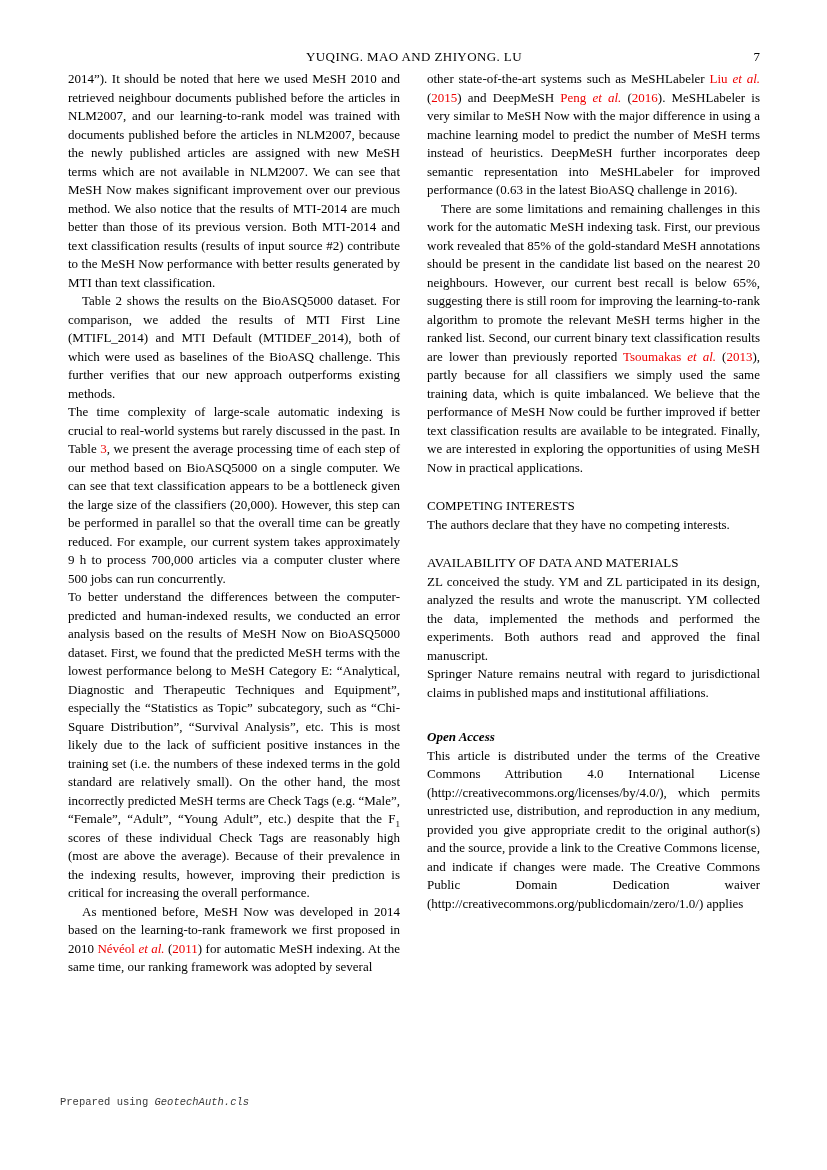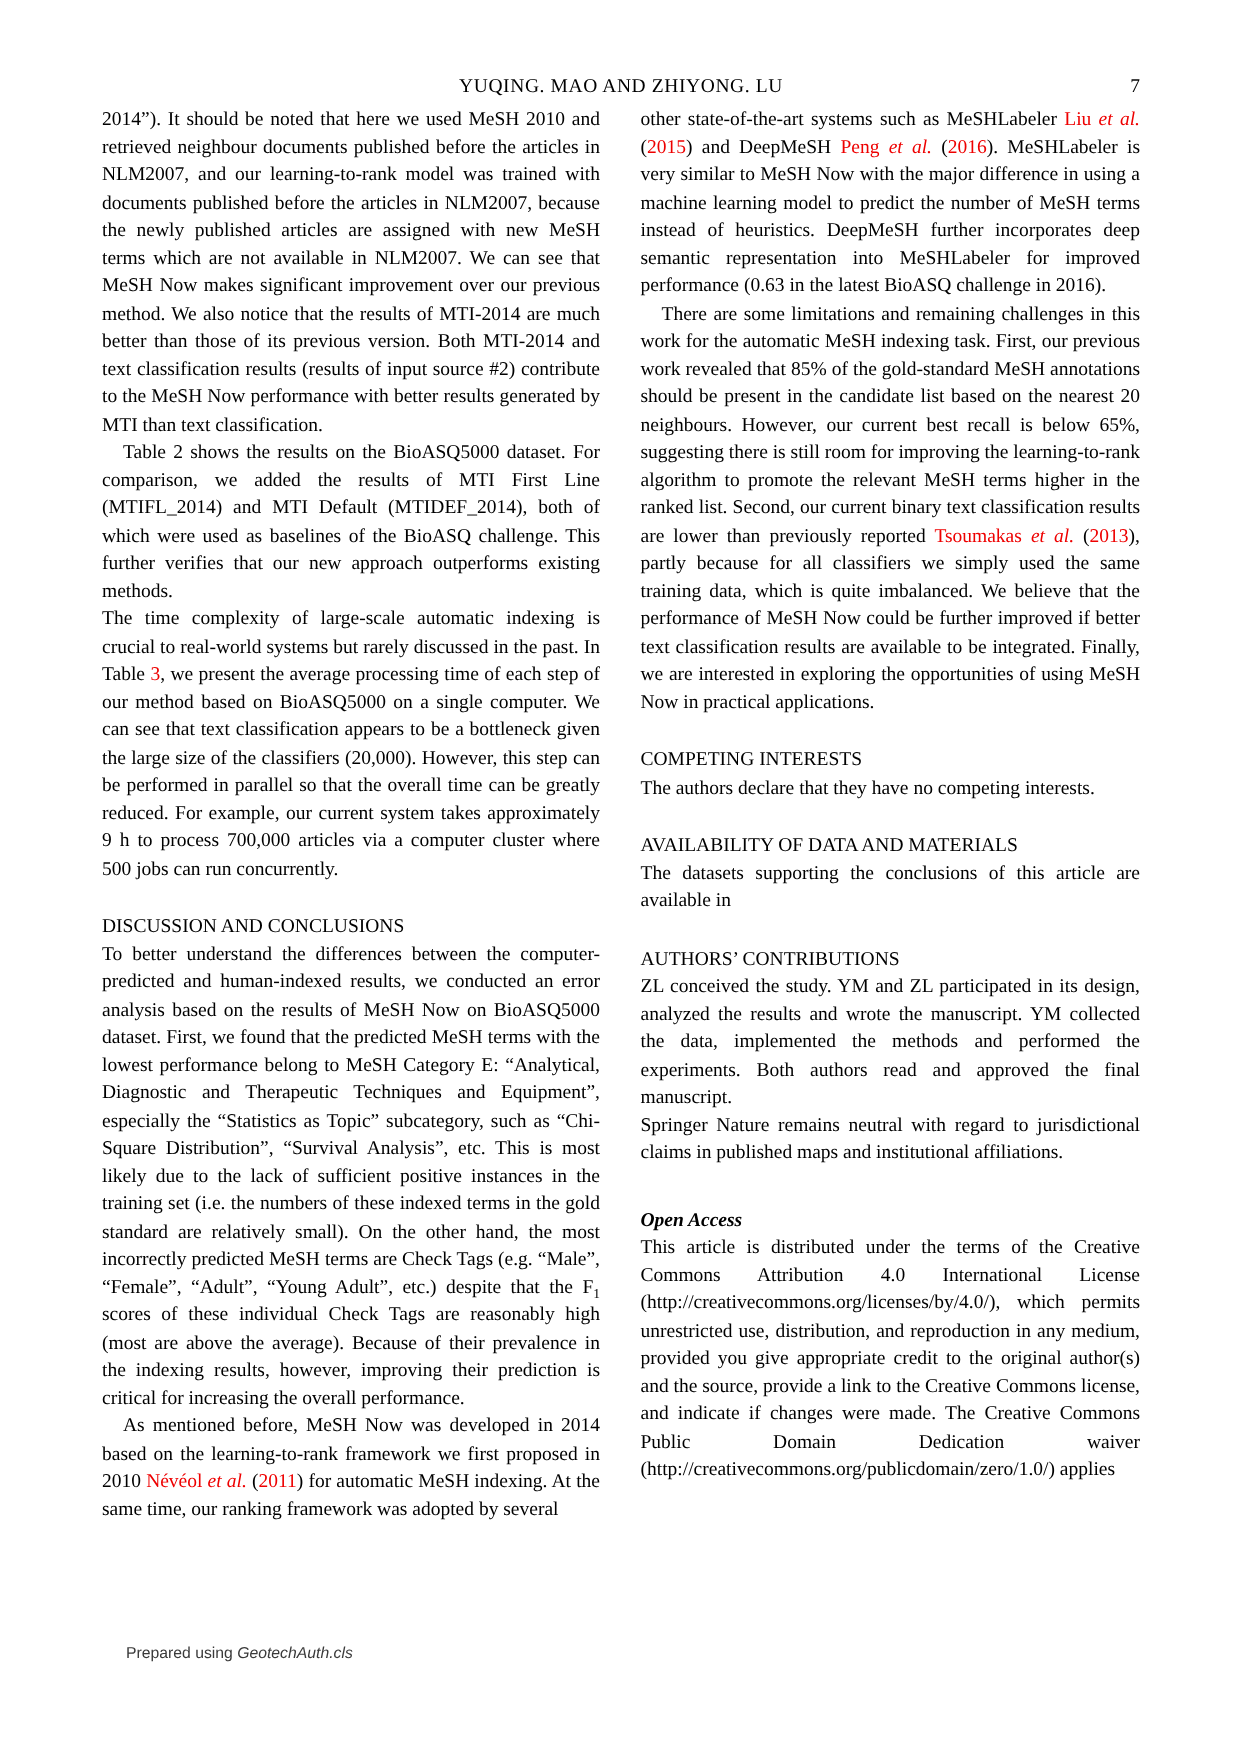--- a/index.html
+++ b/index.html
@@ -32,52 +32,49 @@
   .para.indent{text-indent:14px;}
   .heading{margin-top:20px;}
   .subheading{margin-top:26px;font-style:italic;}
   .subheading.bold{font-weight:bold;}
   .url-line{margin:0;text-align:left;text-indent:12px;}
   .ref{color:var(--accent,#ee0000);}
   .ref-i{color:var(--accent,#ee0000);font-style:italic;}
   .i{font-style:italic;}
   .sub{vertical-align:sub;font-size:9px;line-height:0;}
   .footer{
-    position:absolute;left:84px;top:1096px;
-    font-family:Liberation Sans, sans-serif;
+    position:absolute;left:60px;top:1096px;
+    font-family:Liberation Mono, monospace;
     font-size:10.5px;color:#3a3a3a;
   }
 </style>
 </head>
 <body>
 
 <div class="page">
 
   <div class="header">
     <span class="running-title">YUQING. MAO AND ZHIYONG. LU</span>
     <span class="page-number">7</span>
   </div>
 
   <div class="column left">
       <div class="para"><span>2014”). It should be noted that here we used MeSH 2010 and retrieved neighbour documents published before the articles in NLM2007, and our learning-to-rank model was trained with documents published before the articles in NLM2007, because the newly published articles are assigned with new MeSH terms which are not available in NLM2007. We can see that MeSH Now makes significant improvement over our previous method. We also notice that the results of MTI-2014 are much better than those of its previous version. Both MTI-2014 and text classification results (results of input source #2) contribute to the MeSH Now performance with better results generated by MTI than text classification.</span></div>
       <div class="para indent"><span>Table 2 shows the results on the BioASQ5000 dataset. For comparison, we added the results of MTI First Line (MTIFL_2014) and MTI Default (MTIDEF_2014), both of which were used as baselines of the BioASQ challenge. This further verifies that our new approach outperforms existing methods.</span></div>
       <div class="para"><span>The time complexity of large-scale automatic indexing is crucial to real-world systems but rarely discussed in the past. In Table </span><span class="ref">3</span><span>, we present the average processing time of each step of our method based on BioASQ5000 on a single computer. We can see that text classification appears to be a bottleneck given the large size of the classifiers (20,000). However, this step can be performed in parallel so that the overall time can be greatly reduced. For example, our current system takes approximately 9 h to process 700,000 articles via a computer cluster where 500 jobs can run concurrently.</span></div>
-      <div class="heading"><span>DISCUSSION AND CONCLUSIONS</span></div>
       <div class="para"><span>To better understand the differences between the computer-predicted and human-indexed results, we conducted an error analysis based on the results of MeSH Now on BioASQ5000 dataset. First, we found that the predicted MeSH terms with the lowest performance belong to MeSH Category E: “Analytical, Diagnostic and Therapeutic Techniques and Equipment”, especially the “Statistics as Topic” subcategory, such as “Chi-Square Distribution”, “Survival Analysis”, etc. This is most likely due to the lack of sufficient positive instances in the training set (i.e. the numbers of these indexed terms in the gold standard are relatively small). On the other hand, the most incorrectly predicted MeSH terms are Check Tags (e.g. “Male”, “Female”, “Adult”, “Young Adult”, etc.) despite that the F</span><span class="sub">1</span><span> scores of these individual Check Tags are reasonably high (most are above the average). Because of their prevalence in the indexing results, however, improving their prediction is critical for increasing the overall performance.</span></div>
       <div class="para indent"><span>As mentioned before, MeSH Now was developed in 2014 based on the learning-to-rank framework we first proposed in 2010 </span><span class="ref">Névéol </span><span class="ref-i">et al.</span><span> (</span><span class="ref">2011</span><span>) for automatic MeSH indexing. At the same time, our ranking framework was adopted by several</span></div>
     </div>
 
   <div class="column right">
       <div class="para"><span>other state-of-the-art systems such as MeSHLabeler </span><span class="ref">Liu </span><span class="ref-i">et al.</span><span> (</span><span class="ref">2015</span><span>) and DeepMeSH </span><span class="ref">Peng </span><span class="ref-i">et al.</span><span> (</span><span class="ref">2016</span><span>). MeSHLabeler is very similar to MeSH Now with the major difference in using a machine learning model to predict the number of MeSH terms instead of heuristics. DeepMeSH further incorporates deep semantic representation into MeSHLabeler for improved performance (0.63 in the latest BioASQ challenge in 2016).</span></div>
       <div class="para indent"><span>There are some limitations and remaining challenges in this work for the automatic MeSH indexing task. First, our previous work revealed that 85% of the gold-standard MeSH annotations should be present in the candidate list based on the nearest 20 neighbours. However, our current best recall is below 65%, suggesting there is still room for improving the learning-to-rank algorithm to promote the relevant MeSH terms higher in the ranked list. Second, our current binary text classification results are lower than previously reported </span><span class="ref">Tsoumakas </span><span class="ref-i">et al.</span><span> (</span><span class="ref">2013</span><span>), partly because for all classifiers we simply used the same training data, which is quite imbalanced. We believe that the performance of MeSH Now could be further improved if better text classification results are available to be integrated. Finally, we are interested in exploring the opportunities of using MeSH Now in practical applications.</span></div>
       <div class="heading"><span>COMPETING INTERESTS</span></div>
       <div class="para"><span>The authors declare that they have no competing interests.</span></div>
       <div class="heading"><span>AVAILABILITY OF DATA AND MATERIALS</span></div>
-      <div class="para"><span>The datasets supporting the conclusions of this article are available in</span></div>
-      <div class="heading"><span>AUTHORS’ CONTRIBUTIONS</span></div>
       <div class="para"><span>ZL conceived the study. YM and ZL participated in its design, analyzed the results and wrote the manuscript. YM collected the data, implemented the methods and performed the experiments. Both authors read and approved the final manuscript.</span></div>
       <div class="para"><span>Springer Nature remains neutral with regard to jurisdictional claims in published maps and institutional affiliations.</span></div>
       <div class="subheading bold"><span>Open Access</span></div>
       <div class="para"><span>This article is distributed under the terms of the Creative Commons Attribution 4.0 International License (http://creativecommons.org/licenses/by/4.0/), which permits unrestricted use, distribution, and reproduction in any medium, provided you give appropriate credit to the original author(s) and the source, provide a link to the Creative Commons license, and indicate if changes were made. The Creative Commons Public Domain Dedication waiver (http://creativecommons.org/publicdomain/zero/1.0/) applies</span></div>
     </div>
 
   <div class="footer">
     <span>Prepared using </span><span class="i">GeotechAuth.cls</span>
   </div>
 

